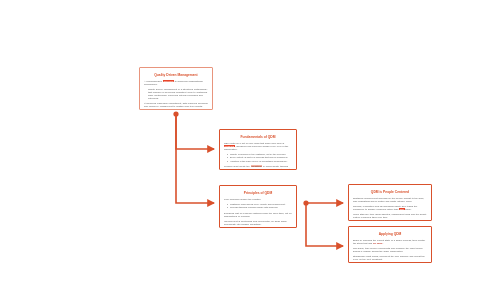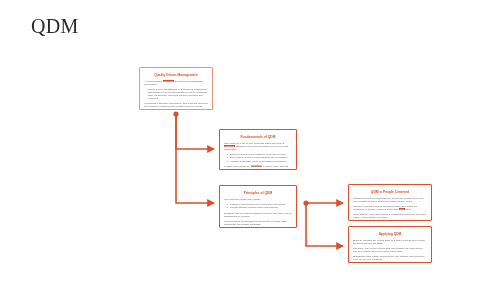--- a/index.html
+++ b/index.html
@@ -128,21 +128,20 @@
   #card-fundamentals            { left: 219px; top: 129px; width: 78px; height: 41px; }
   #card-principles              { left: 219px; top: 185px; width: 78px; height: 43px; }
   #card-people-centered         { left: 348px; top: 184px; width: 84px; height: 37px; }
   #card-applying                { left: 348px; top: 226px; width: 84px; height: 37px; }
 </style>
 </head>
 <body>
 
 <div id="canvas">
 
-  <div id="board-title">QDM</div>
 
   <svg class="connectors" viewBox="0 0 480 300" width="480" height="300">
     <defs>
       <marker id="arrowhead" viewBox="0 0 10 10" refX="8.5" refY="5" markerWidth="5" markerHeight="5" orient="auto-start-reverse">
         <path d="M 0 0 L 10 5 L 0 10 z" fill="#d9512c"></path>
       </marker>
     </defs>
 
     <g>
       <circle cx="176" cy="114" r="2.6" fill="#d9512c"></circle>

